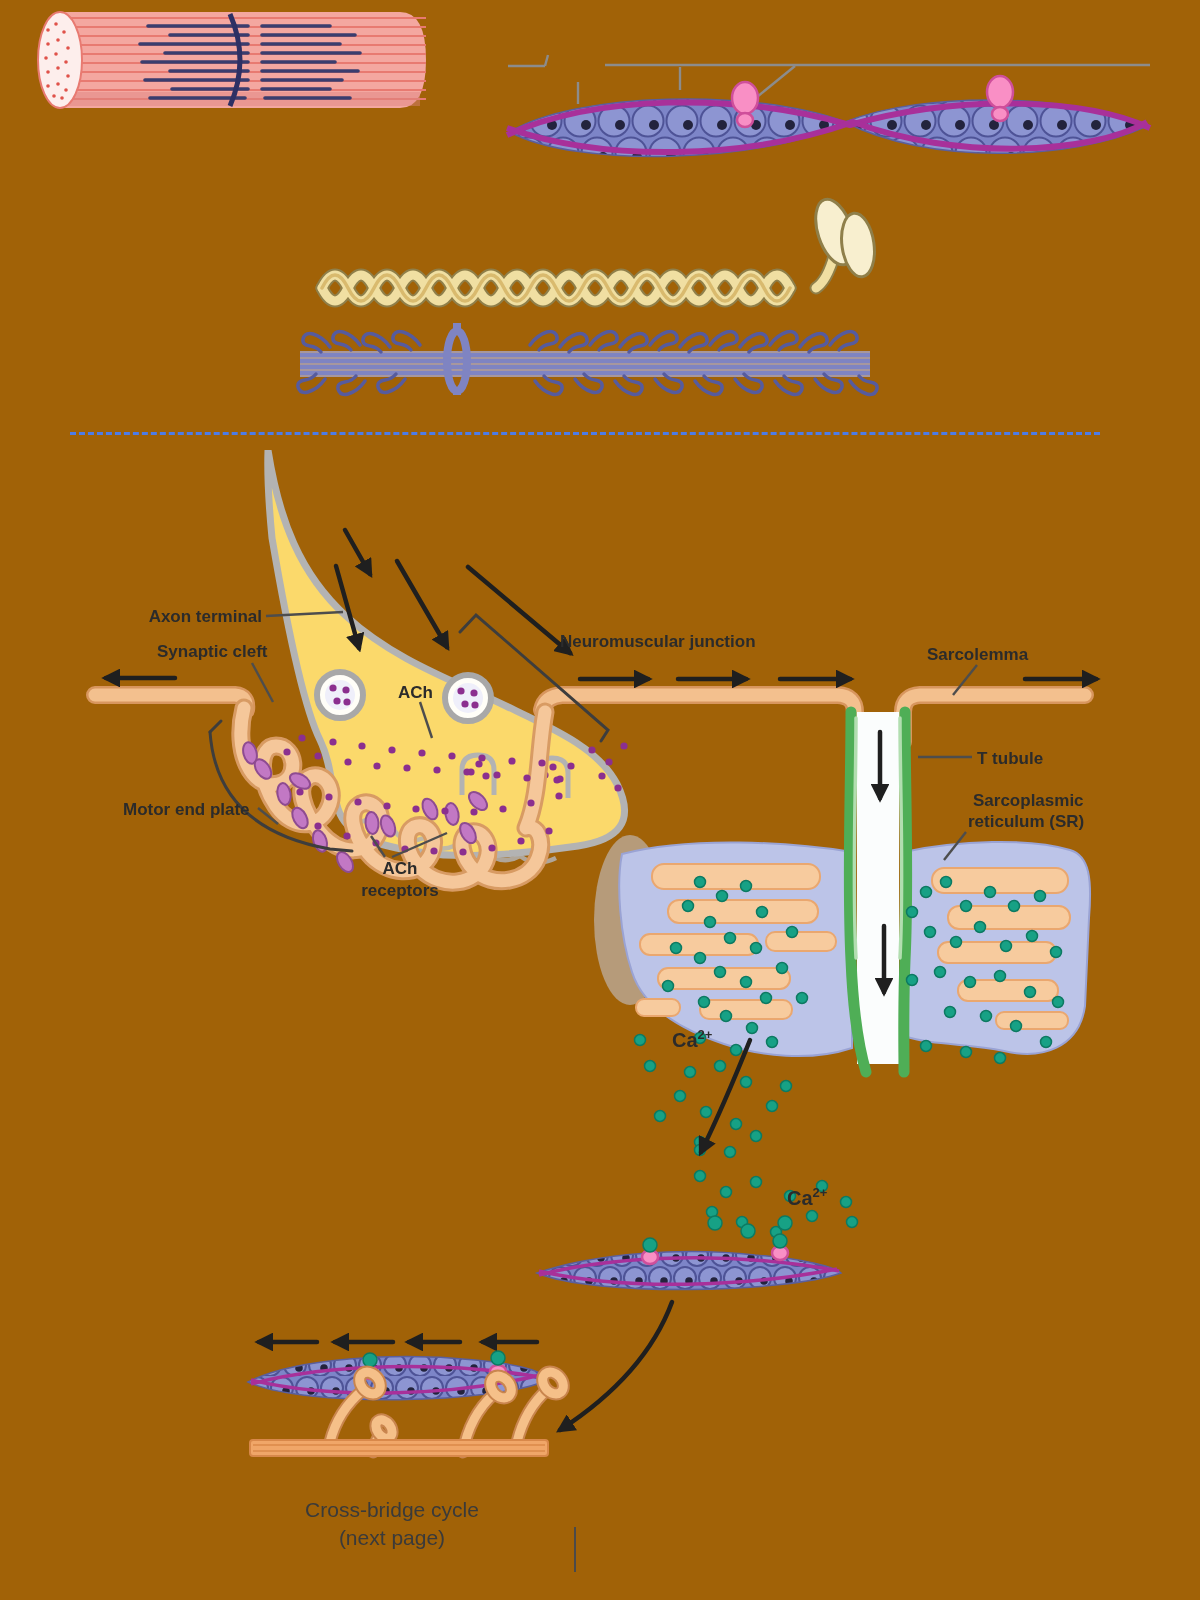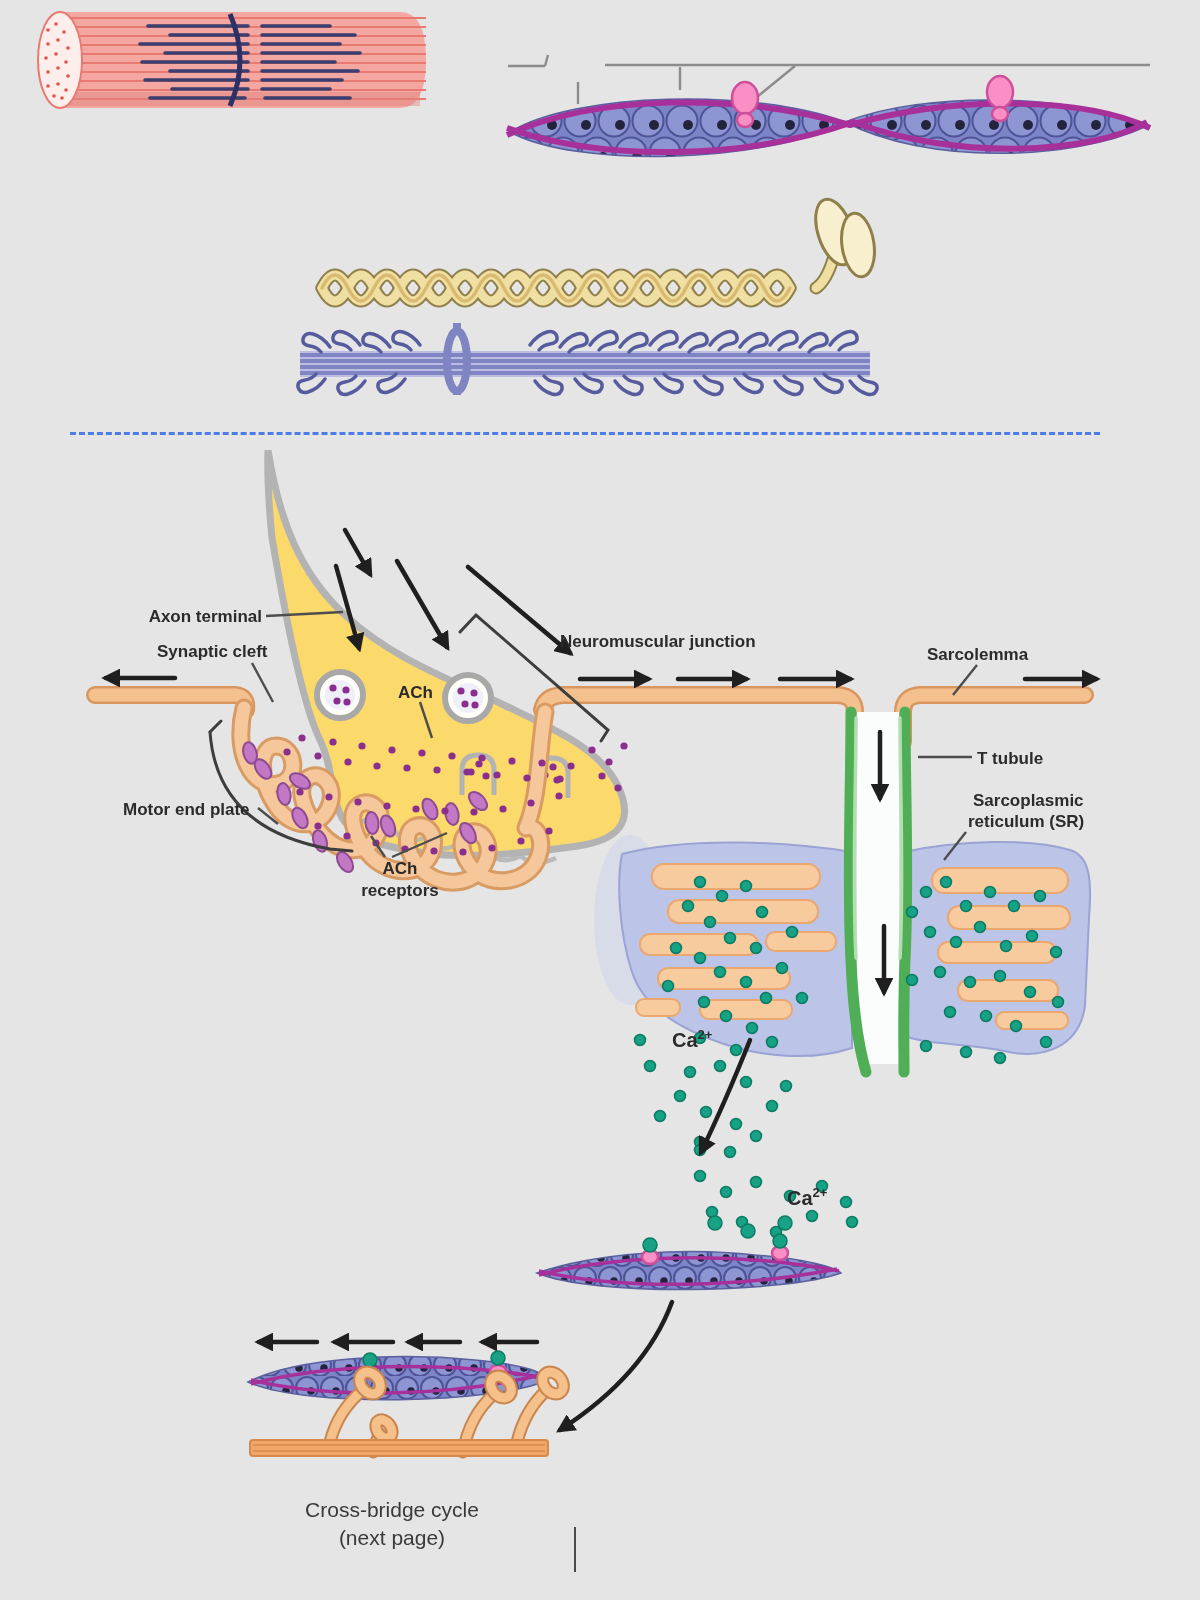--- a/index.html
+++ b/index.html
@@ -7,21 +7,21 @@
     --fiber-pink:#f4a7a0; --fiber-stripe:#e87a71; --fiber-filament:#3a3d6e;
     --actin-bead:#8d95d2; --actin-bead-edge:#4e5397; --binding-site:#23233d;
     --tropomyosin:#a8309a; --troponin-pink:#f98fc5;
     --myosin-tail-light:#f0dfa2; --myosin-tail-dark:#8f7f4a; --thick-filament:#7f84c2;
     --axon-yellow:#fbd96b; --membrane-gray:#b3b3b3;
     --sarcolemma-fill:#f3c08e; --sarcolemma-edge:#d8965e;
     --t-tubule-green:#4fae56; --sr-lavender:#bcc4e8; --sr-cisternae:#f7cb9e;
     --calcium-teal:#17a185; --ach-purple:#8b2f8f; --receptor-purple:#c278c4;
   }
   html,body{margin:0;padding:0;background:#fff;}
-  #page{position:relative;width:1200px;height:1600px;background:#e5e5e5;overflow:hidden;
+  #page{position:relative;width:1200px;height:1600px;background:#a16207;overflow:hidden;
         font-family:"Liberation Sans",sans-serif;}
   .abs{position:absolute;}
   #divider{position:absolute;left:70px;top:432px;width:1030px;height:0;
            border-top:3px dashed var(--divider-blue);}
   svg text{font-family:"Liberation Sans",sans-serif;}
   .lbl{font-size:17px;font-weight:700;fill:var(--label-text);}
   .lblca{font-size:20px;font-weight:700;fill:var(--label-text);}
   .cap{font-size:21px;fill:var(--caption-text);text-anchor:middle;}
   .arrow{stroke:var(--arrow);stroke-width:4.5;fill:none;marker-end:url(#ah);stroke-linecap:round;}
   .ahp{fill:var(--arrow);}

